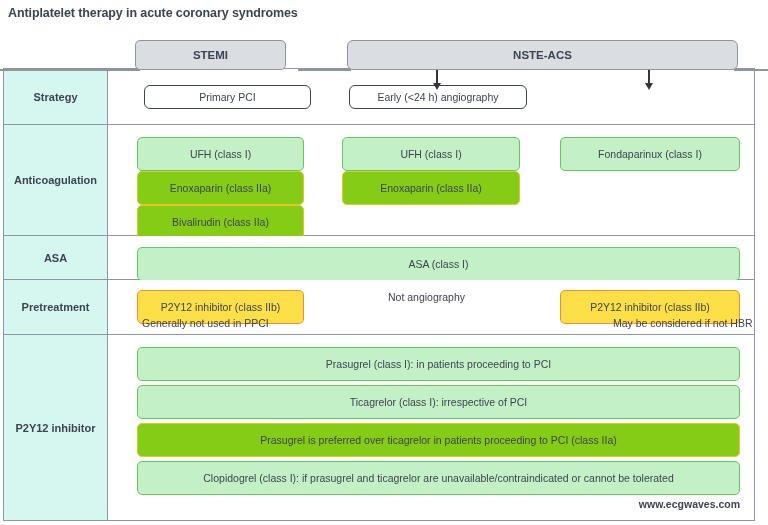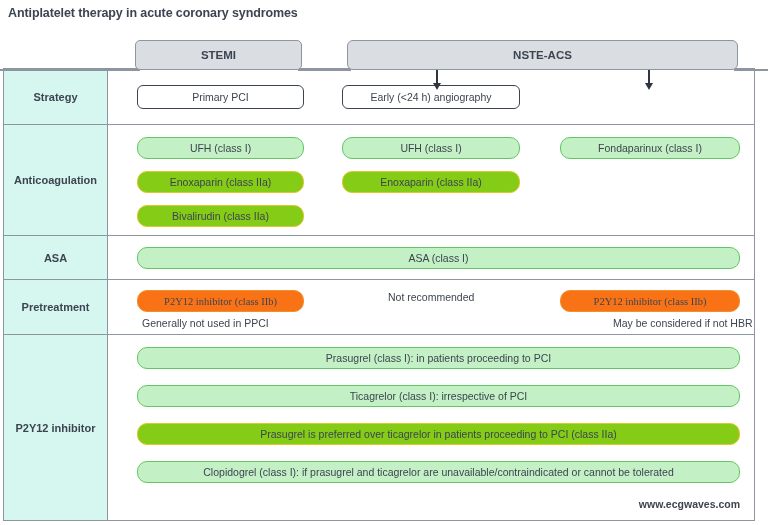--- a/index.html
+++ b/index.html
@@ -45,21 +45,21 @@
     border-radius: 5px;
     box-sizing: border-box;
     display: flex;
     align-items: center;
     justify-content: center;
     font-size: 11.5px;
     font-weight: bold;
     color: #3d4451;
     z-index: 3;
   }
-  #hdr-stemi { left: 135px; width: 167px; }
+  #hdr-stemi { left: 135px; width: 151px; }
   #hdr-nste  { left: 347px; width: 391px; border-radius: 6px; }
 
   .connector-line {
     position: absolute;
     top: 29px;
     height: 1.6px;
     background: #8d959e;
     z-index: 1;
   }
   #conn-left  { left: 0px;   width: 140px; }
@@ -123,44 +123,44 @@
     color: #3d4451;
     text-align: center;
   }
   .row-body {
     flex: 1 1 auto;
     position: relative;
     background: #ffffff;
   }
 
   
-  #row-strategy        { height: 56px; }
+  #row-strategy        { height: 56px; gap: 7px; }
   #row-anticoagulation { height: 111px; }
   #row-asa             { height: 44px; }
   #row-pretreatment    { height: 55px; }
   #row-p2y12           { height: 185px; }
 
   
   .pill {
     position: absolute;
     box-sizing: border-box;
-    border-radius: 10px;
+    border-radius: 5px;
     display: flex;
     align-items: center;
     justify-content: center;
     font-size: 10.5px;
     color: #3d4451;
     text-align: center;
     white-space: nowrap;
-    height: 22px;
+    height: 34px;
   }
   .pill.white  { background: #ffffff; border: 1.4px solid #3d4451; border-radius: 6px; height: 24px; }
   .pill.green  { background: #c4f0c5; border: 1.4px solid #62c762; }
   .pill.yellow { background: #84cc16; border: 1.4px solid #e3c62e; }
-  .pill.orange { background: #f97316; border: 1.4px solid #f0902c; font-family: Liberation Serif, serif; }
+  .pill.orange { background: #fde047; border: 1.4px solid #f0902c; }
 
   .note {
     position: absolute;
     font-size: 10.5px;
     color: #3d4451;
     white-space: nowrap;
   }
 
   .footer-credit {
     position: absolute;
@@ -229,21 +229,21 @@
       <div class="pill green full" style="top:11px;">ASA (class I)</div>
     </div>
   </div>
 
   <div class="row" id="row-pretreatment">
     <div class="row-label">Pretreatment</div>
     <div class="row-body">
       <div class="pill orange c1" style="top:10px;">P2Y12 inhibitor (class IIb)</div>
       <div class="pill orange c3" style="top:10px;">P2Y12 inhibitor (class IIb)</div>
       <div class="note" style="left:34px;  top:37px;">Generally not used in PPCI</div>
-      <div class="note" style="left:280px; top:11px;">Not recommended</div>
+      <div class="note" style="left:280px; top:11px;">Not angiography</div>
       <div class="note" style="left:473px; top:37px;padding-left:32px;">May be considered if not HBR</div>
     </div>
   </div>
 
   <div class="row" id="row-p2y12">
     <div class="row-label">P2Y12 inhibitor</div>
     <div class="row-body">
       <div class="pill green  full" style="top:50px;">Ticagrelor (class I): irrespective of PCI</div>
       <div class="pill green  full" style="top:12px;">Prasugrel (class I): in patients proceeding to PCI</div>
       <div class="pill yellow full" style="top:88px;">Prasugrel is preferred over ticagrelor in patients proceeding to PCI (class IIa)</div>

